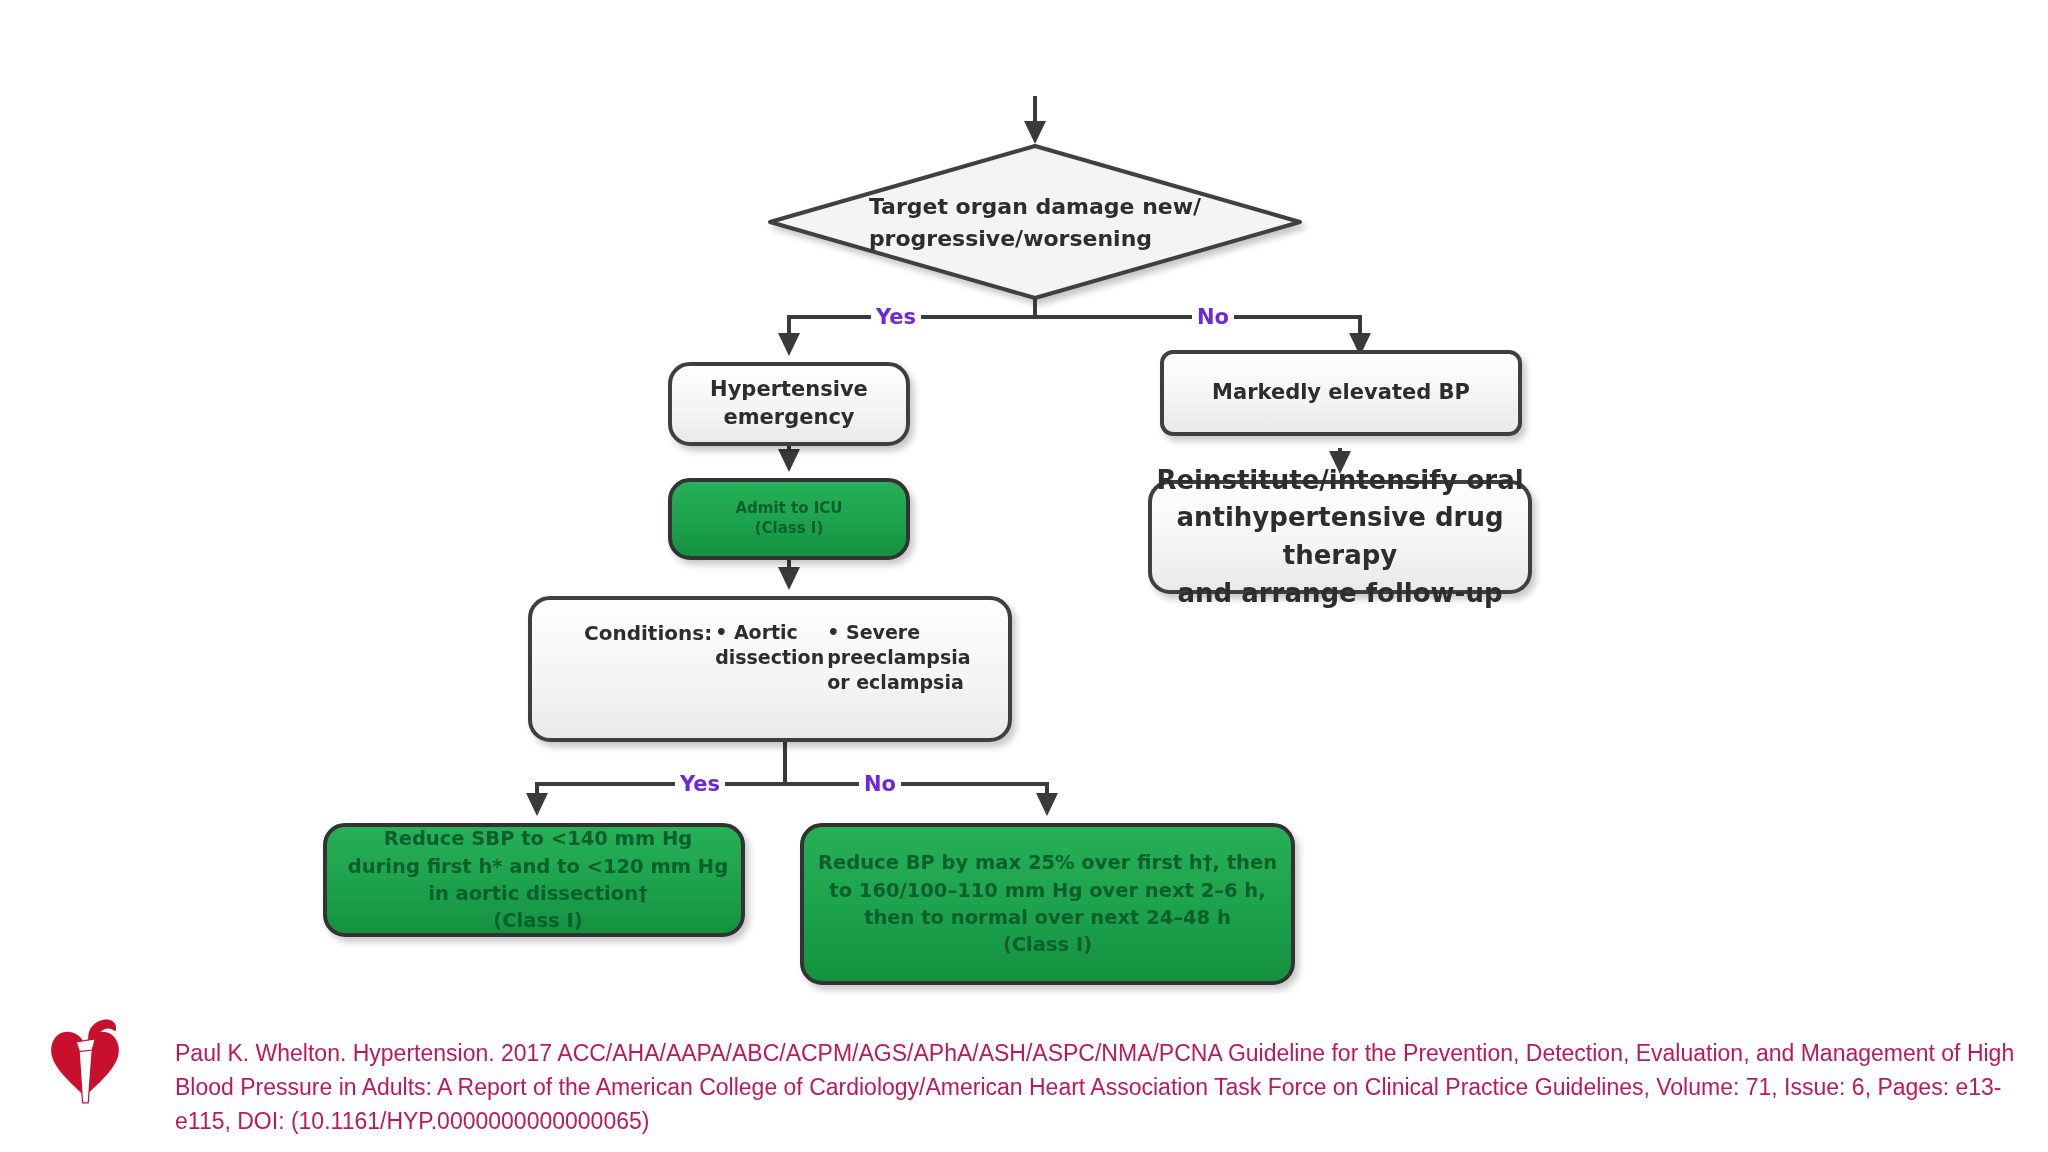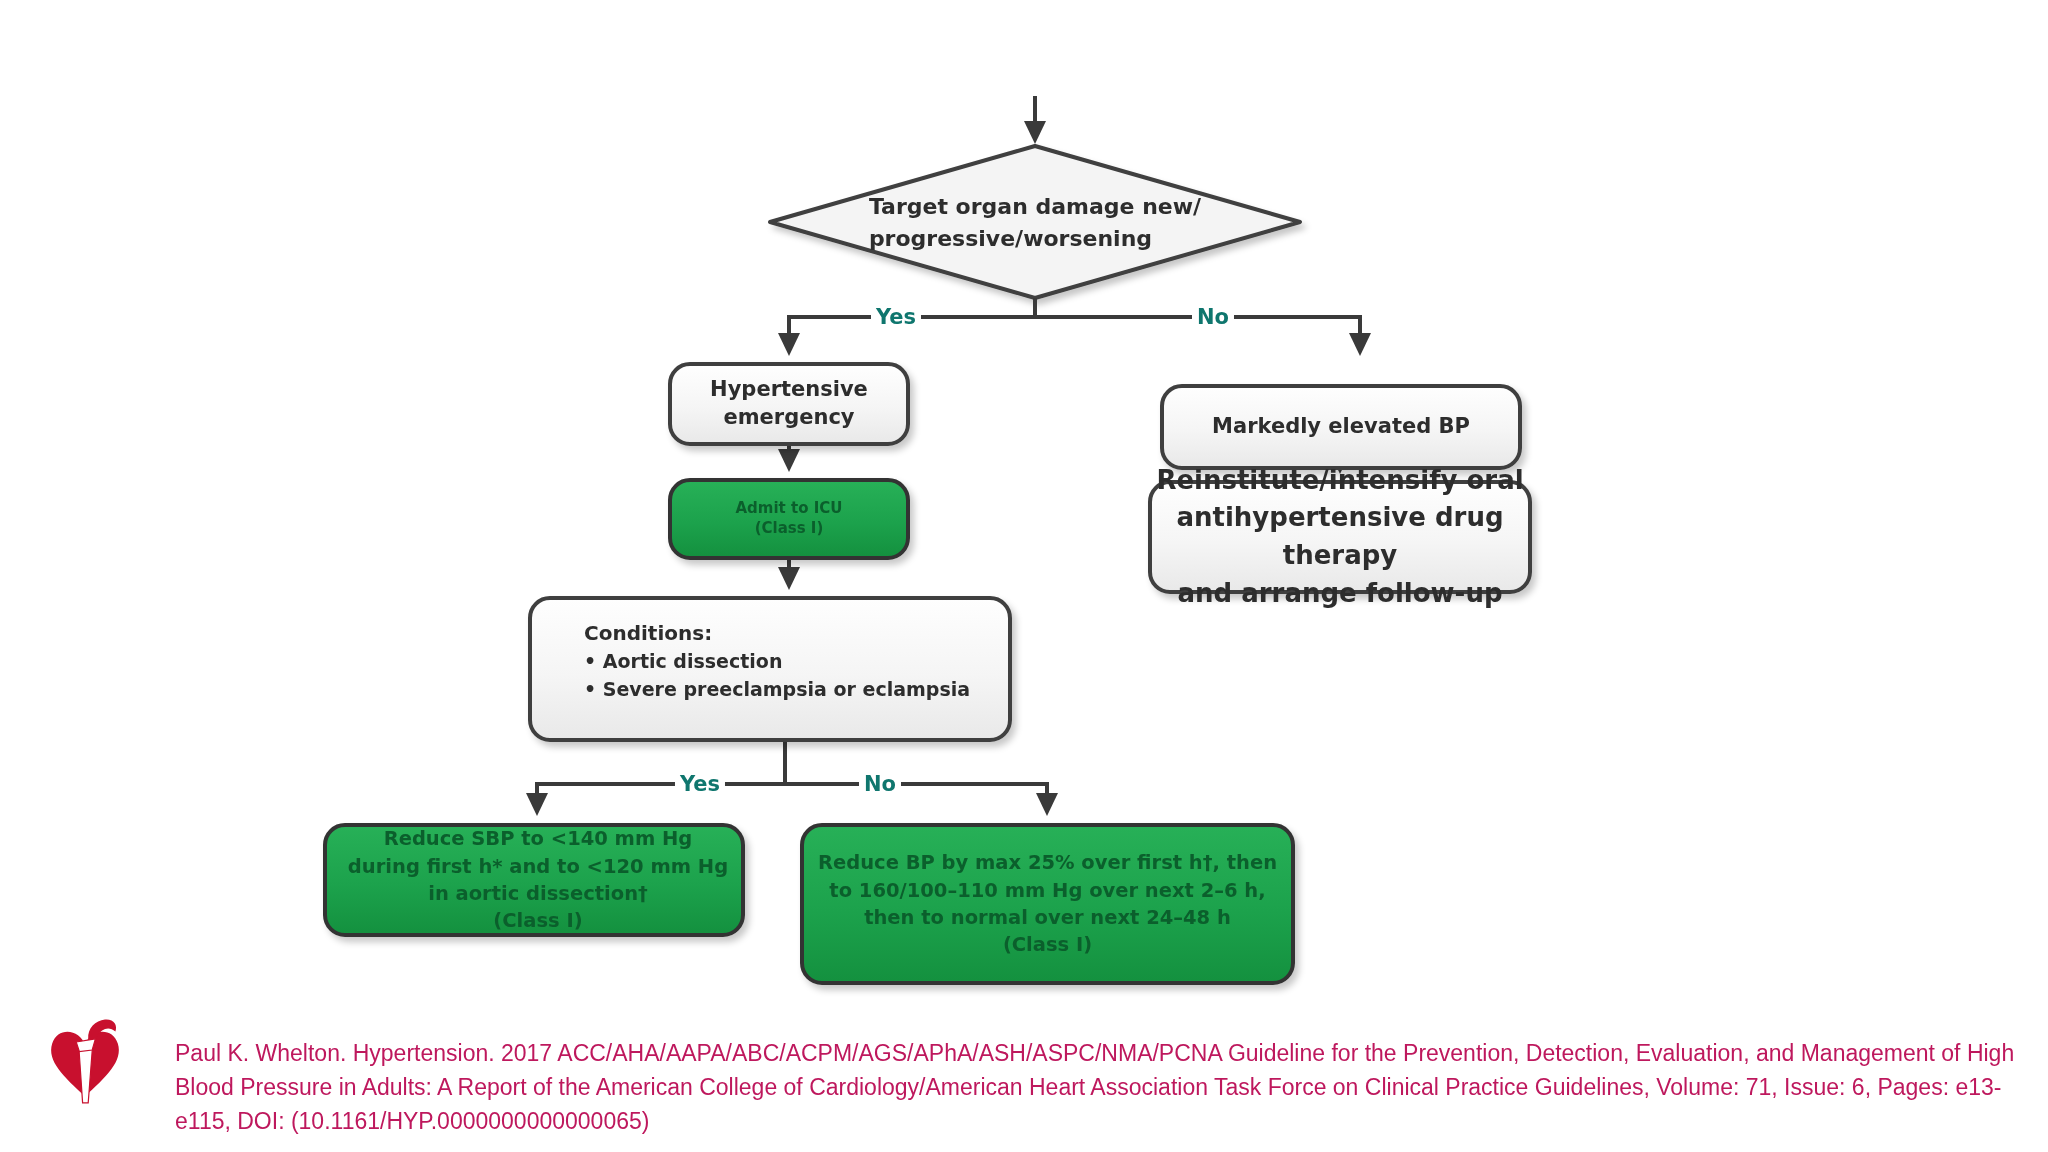--- a/index.html
+++ b/index.html
@@ -24,29 +24,29 @@
   }
   .start    { left: 870px;  top: 18px;  width: 330px; height: 78px;  font-size: 22px; }
   .decision-text { position: absolute; z-index: 2; left: 835px; top: 180px; width: 400px; height: 85px;
     display: flex; align-items: center; justify-content: center; text-align: left;
     white-space: pre-line; font-weight: 700; font-size: 22px; line-height: 1.45; }
   .emergency   { left: 668px;  top: 362px; width: 242px; height: 84px;  font-size: 21px; }
   .admit       { left: 668px;  top: 478px; width: 242px; height: 82px;  font-size: 15px; }
   .conditions  { left: 528px;  top: 596px; width: 484px; height: 146px;
                  align-items: flex-start; justify-content: flex-start;
                  text-align: left; padding: 20px 16px 12px 52px; font-size: 19px; }
-  .conditions .cond-inner { display: flex; flex-direction: column; gap: 3px; }
+  .conditions .cond-inner { display: flex; flex-direction: row; gap: 3px; }
   .conditions .cond-head { font-size: 20px; }
   .reduce-sbp  { left: 323px;  top: 823px; width: 422px; height: 114px; font-size: 19.5px; line-height: 1.4; padding-left: 8px; }
   .reduce-bp   { left: 800px;  top: 823px; width: 495px; height: 162px; font-size: 19.5px; line-height: 1.4; }
-  .elevated    { left: 1160px; top: 384px; width: 362px; height: 86px;  font-size: 21px; }
+  .elevated    { left: 1160px; top: 350px; width: 362px; height: 86px;  font-size: 21px; border-radius: 13px; }
   .reinstitute { left: 1148px; top: 480px; width: 384px; height: 114px; font-size: 26px; line-height: 1.45; }
   .edge-label {
     position: absolute; z-index: 3; transform: translate(-50%, -50%);
-    background: #ffffff; padding: 0 5px; font-size: 21px; font-weight: 700; color: #0f766e;
+    background: #ffffff; padding: 0 5px; font-size: 21px; font-weight: 700; color: #6d28d9;
   }
   .footer-citation {
     position: absolute; z-index: 2; left: 175px; top: 1036px; right: 0; height: 110px;
     font-family: "Liberation Sans", sans-serif; font-weight: 400;
     font-size: 23px; line-height: 34px; color: #be185d;
     white-space: pre-line; overflow: hidden;
   }
   .logo { position: absolute; z-index: 2; left: 45px; top: 1014px; width: 80px; height: 104px; }
 </style>
 </head>

